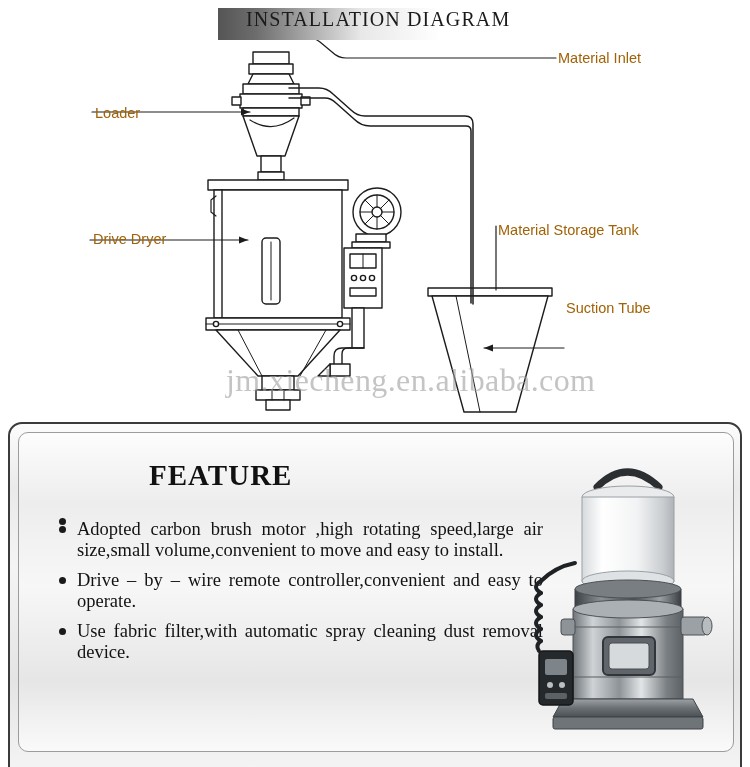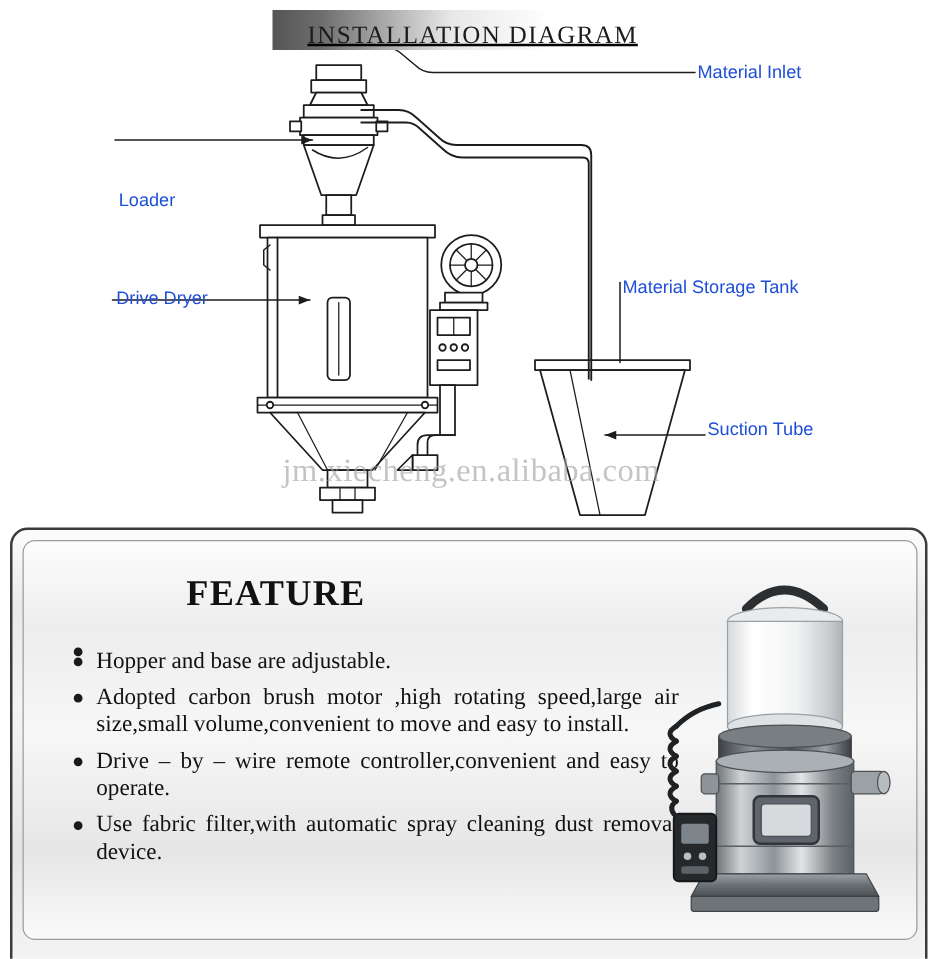--- a/index.html
+++ b/index.html
@@ -23,50 +23,49 @@
     width: 750px; height: 420px;
   }
   #diagram svg { position: absolute; left: 0; top: 0; }
 
   .title-banner {
     position: absolute;
     left: 218px; top: 8px;
     width: 318px; height: 32px;
     background: linear-gradient(to right, #555555 0%, #6d6d6d 12%, #e8e8e8 45%, #ffffff 70%, #ffffff 100%);
     display: flex;
-    align-items: flex-end;
-    text-decoration: underline;
+    align-items: flex-start;
   }
   .title-banner .title-text {
     margin-left: 28px;
     font-family: "Liberation Serif", serif;
     font-size: 20px;
     letter-spacing: 1.1px;
     color: #1b1b1b;
   }
 
   .lbl {
     position: absolute;
     font-family: "Liberation Sans", sans-serif;
     font-size: 14.5px;
-    color: #1d4ed8;
+    color: #a16207;
     white-space: nowrap;
   }
   #lbl-material-inlet { left: 558px; top: 50px; }
-  #lbl-loader        { left: 95px;  top: 105px; margin-top: 48px; }
+  #lbl-loader        { left: 95px;  top: 105px; }
   #lbl-hopper-dryer  { left: 93px;  top: 231px; }
   #lbl-storage-tank  { left: 498px; top: 212px; margin-top: 10px; }
-  #lbl-suction-tube  { left: 566px; top: 300px; margin-top: 36px; }
+  #lbl-suction-tube  { left: 566px; top: 300px; }
 
   
   #watermark {
     position: absolute;
     left: 226px; top: 362px;
     font-family: "Liberation Serif", serif;
-    font-size: 26px;
+    font-size: 32px;
     color: rgba(160,160,160,0.62);
     letter-spacing: 0.4px;
     white-space: nowrap;
     pointer-events: none;
   }
 
   
   #feature-panel {
     position: absolute;
     left: 8px; top: 422px;
@@ -251,24 +250,20 @@
   </div>
 
   <div id="feature-panel">
     <div id="feature-inner">
 
       <div id="feature-title">FEATURE</div>
 
       <ul id="feature-list">
         <li class="caps">
           <span class="bullet"></span>
-        </li>
-        <li>
-          <span class="bullet"></span>
-          <span>Hopper and base are adjustable.</span>
         </li>
         <li>
           <span class="bullet"></span>
           <span>Adopted  carbon  brush  motor ,high  rotating speed,large air size,small volume,convenient to move and easy to install.</span>
         </li>
         <li>
           <span class="bullet"></span>
           <span>Drive – by – wire remote controller,convenient and easy to operate.</span>
         </li>
         <li>

